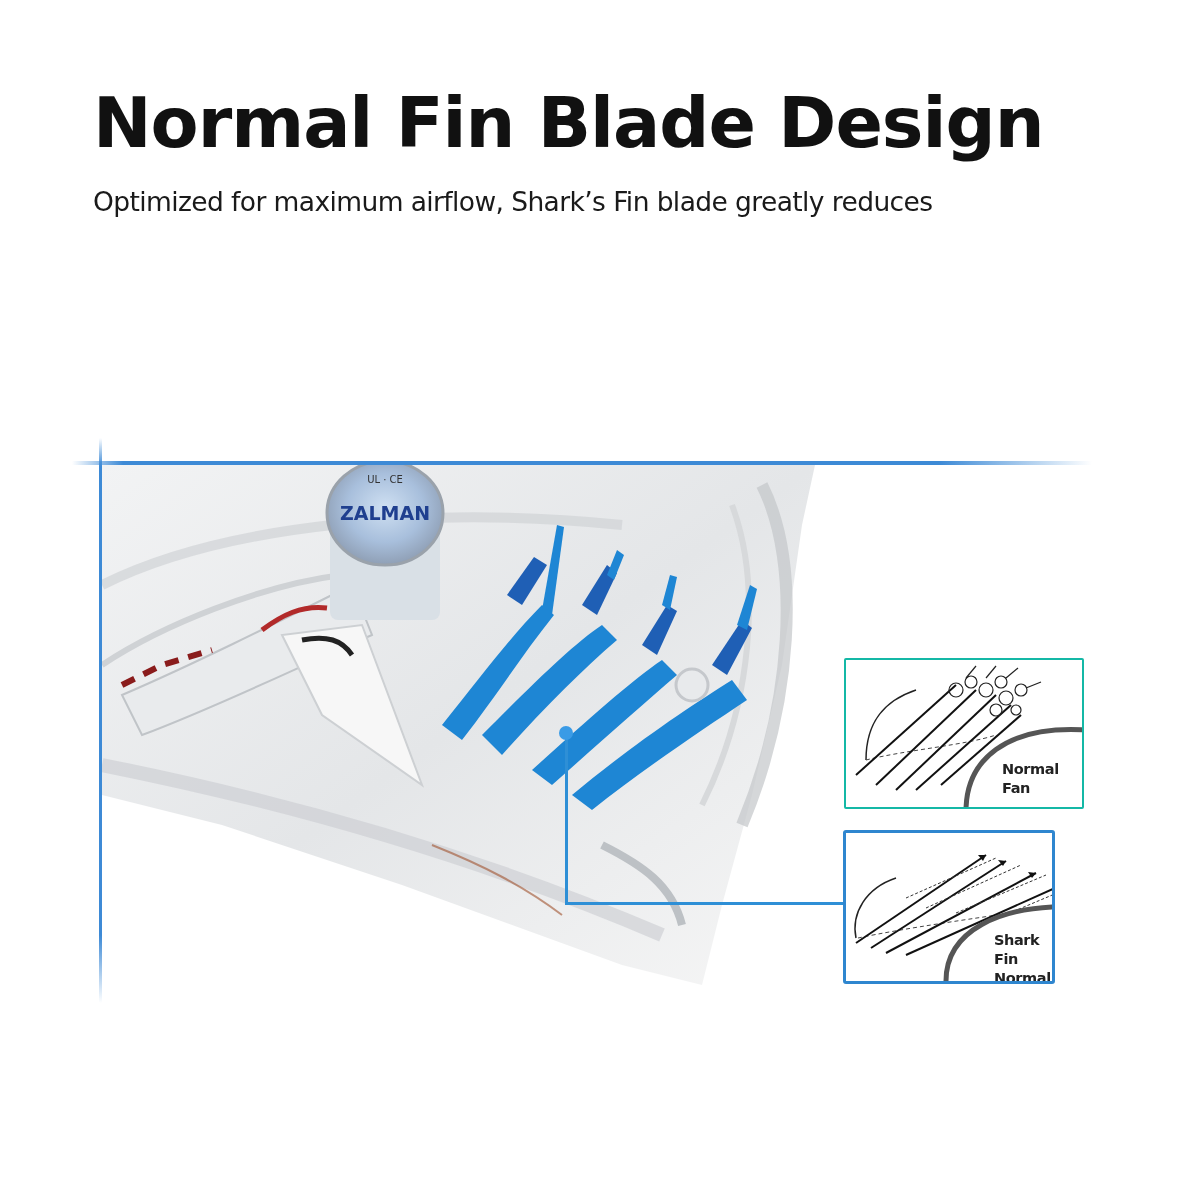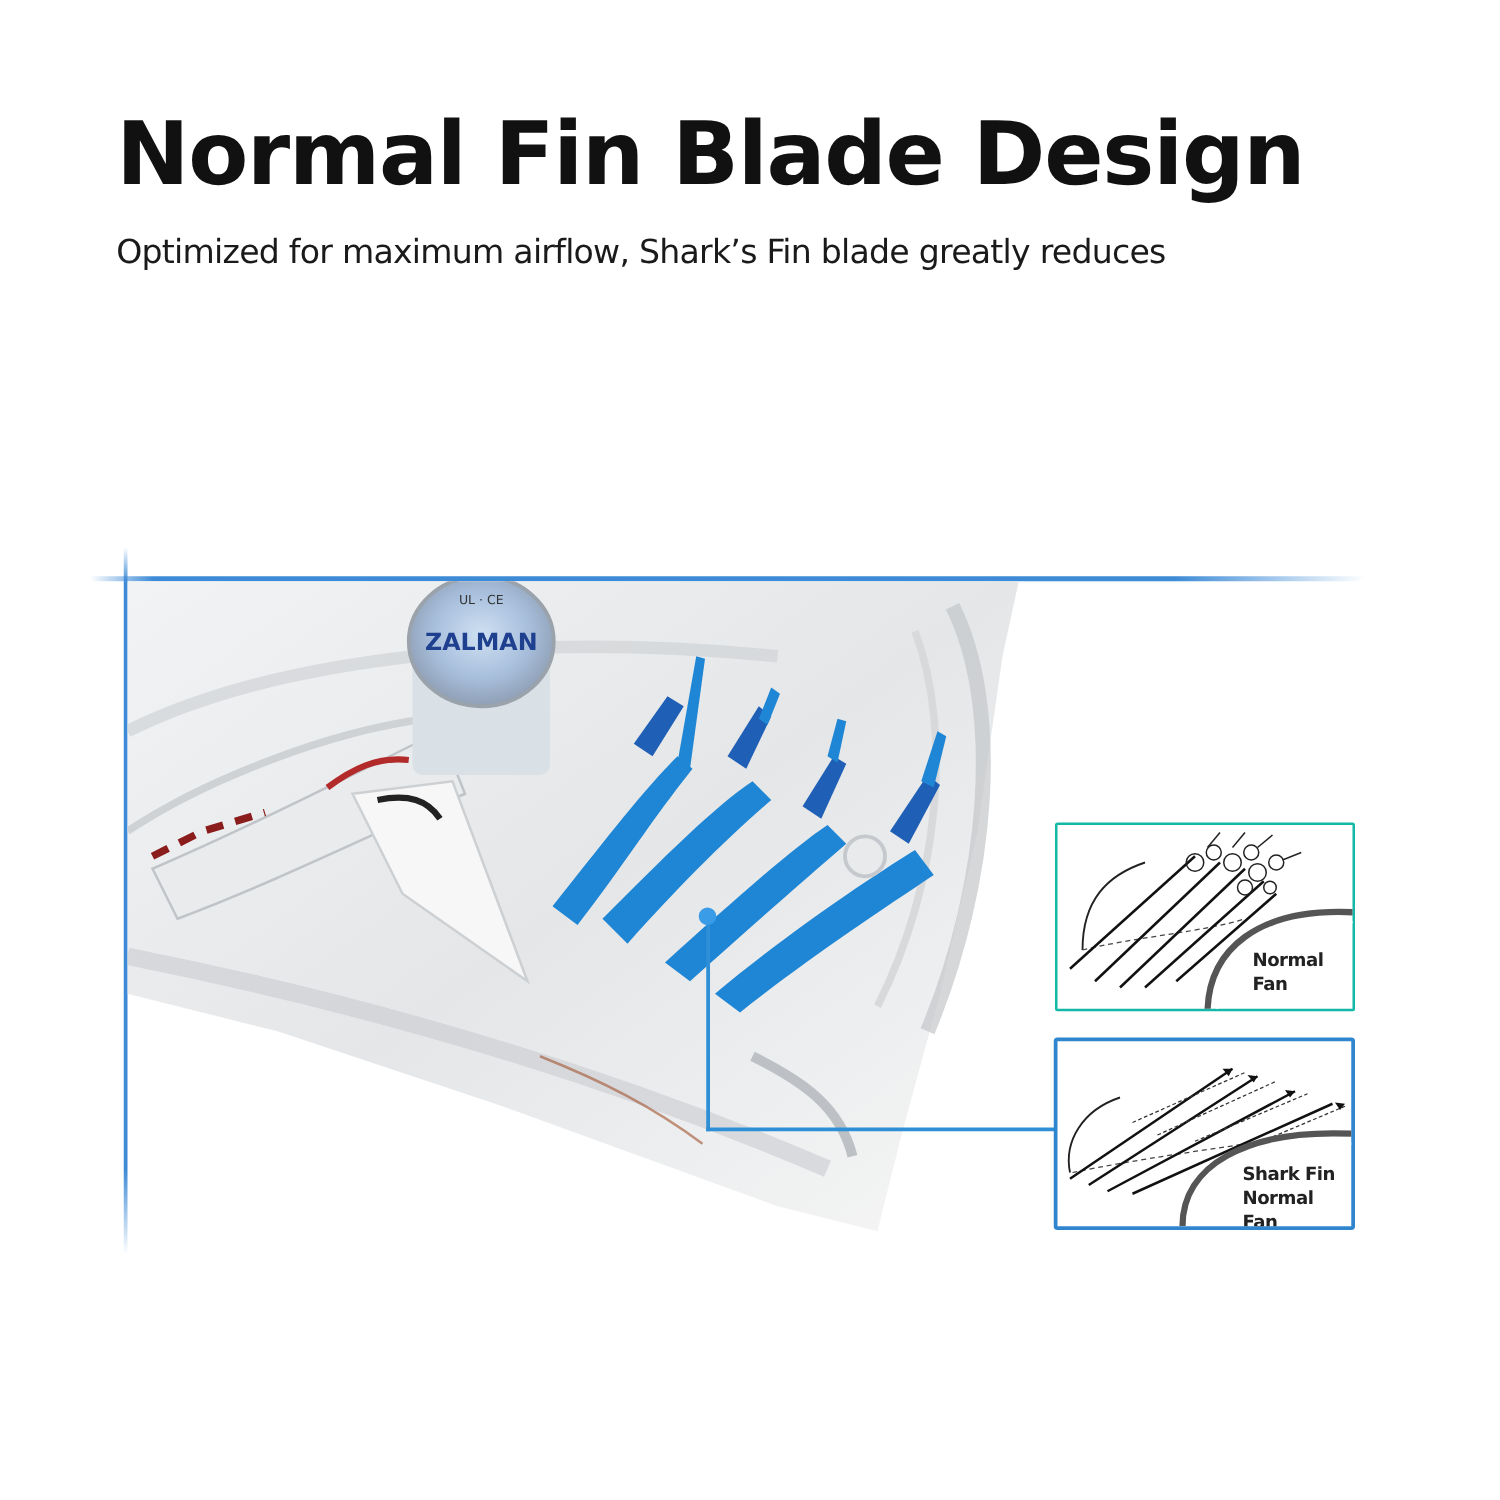--- a/index.html
+++ b/index.html
@@ -8,21 +8,21 @@
   .desc { position:absolute; left:93px; top:183px; width:1040px; font-family:"DejaVu Sans", sans-serif; font-size:26.5px; line-height:38.5px; color:#1a1a1a; letter-spacing:-0.6px; }
   .desc span { display:block; white-space:nowrap; }
   .hline { position:absolute; left:72px; top:461px; width:1020px; height:4px; background:linear-gradient(to right, rgba(60,140,215,0) 0%, #3d8ad6 5%, #3d8ad6 85%, rgba(60,140,215,0) 100%); }
   .vline { position:absolute; left:99px; top:438px; width:3px; height:565px; background:linear-gradient(to bottom, rgba(60,140,215,0) 0%, #3d8ad6 5%, #3d8ad6 88%, rgba(160,170,180,0) 100%); }
   .photo { position:absolute; left:102px; top:465px; width:715px; height:520px; }
   .callout-v { position:absolute; left:565px; top:733px; width:3px; height:172px; background:#2e8fd6; }
   .callout-h { position:absolute; left:565px; top:902px; width:280px; height:3px; background:#2e8fd6; }
   .callout-dot { position:absolute; left:559px; top:726px; width:14px; height:14px; border-radius:50%; background:#3a9be6; }
   .box { position:absolute; background:#fff; box-sizing:border-box; overflow:hidden; }
   .box-normal { left:844px; top:658px; width:240px; height:151px; border:2px solid #14b8a6; border-radius:2px; }
-  .box-shark { left:843px; top:830px; width:241px; height:154px; border:3px solid #2f86cf; border-radius:3px; }
+  .box-shark { left:843px; top:830px; width:212px; height:154px; border:3px solid #2f86cf; border-radius:3px; }
   .box svg { position:absolute; left:0; top:0; }
   .box-label { position:absolute; font-family:"DejaVu Sans", sans-serif; font-weight:bold; font-size:14.5px; line-height:19px; color:#222; letter-spacing:-0.4px; }
   .box-normal .box-label { left:156px; top:100px; }
   .box-shark .box-label { left:148px; top:98px; text-align:left; }
   .box-label span { display:block; }
 </style>
 </head>
 <body>
 
 <div class="title">Normal Fin Blade Design</div>

